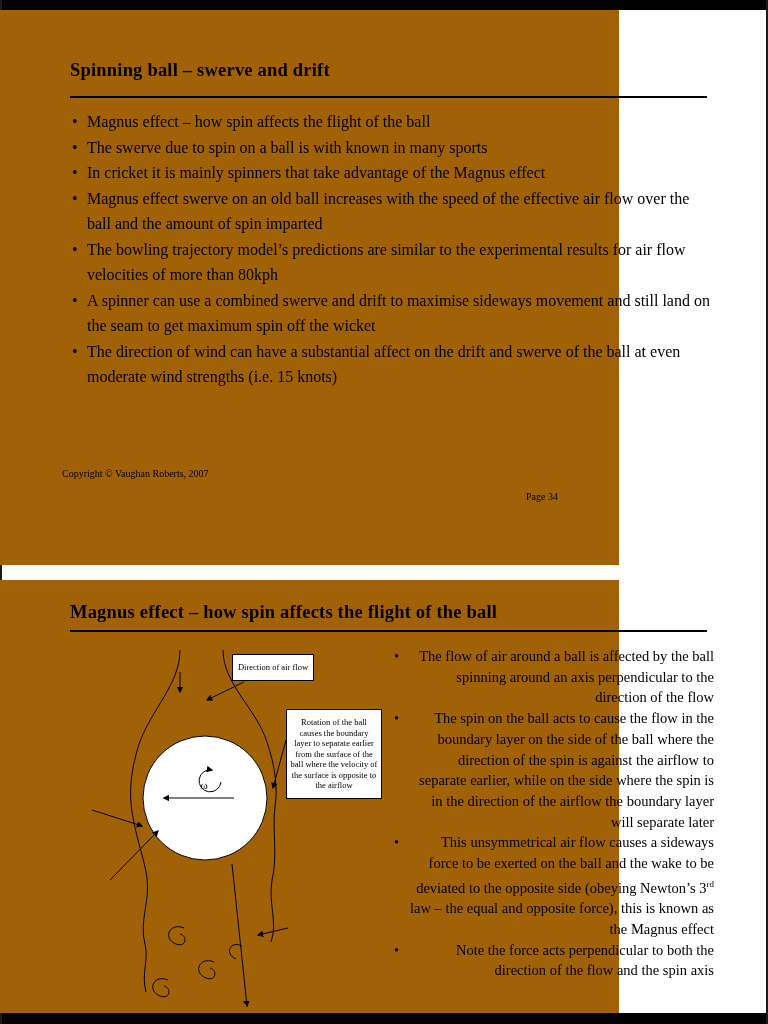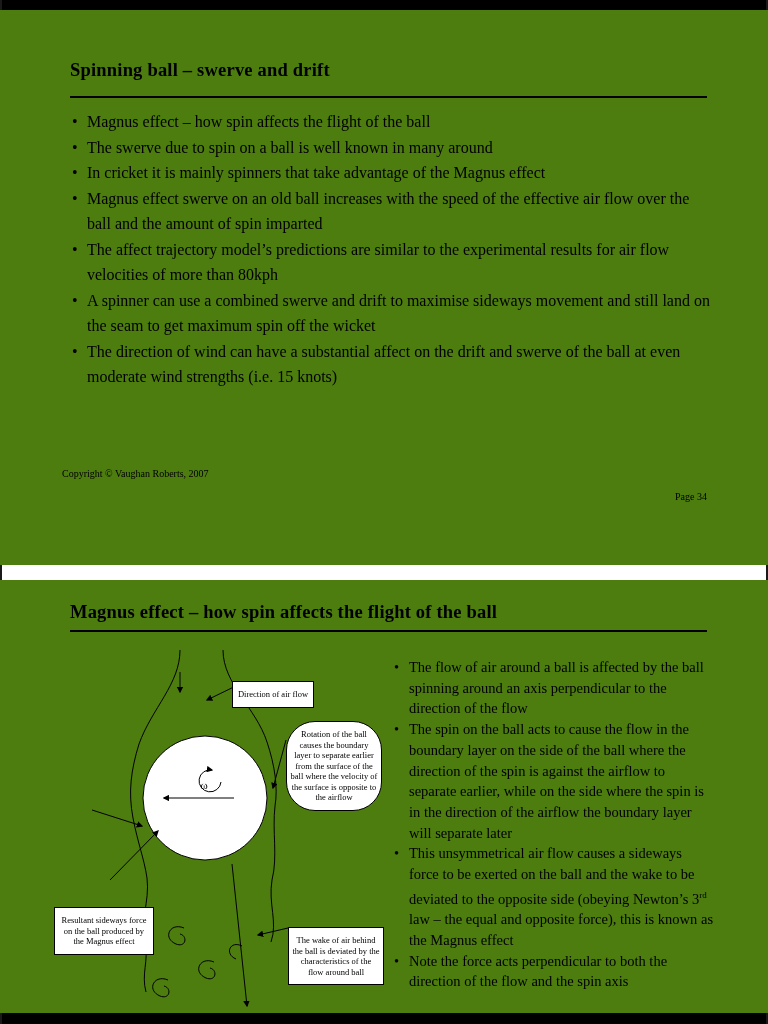--- a/index.html
+++ b/index.html
@@ -6,70 +6,70 @@
   html,body { width:768px; height:1024px; }
   body { font-family:"Liberation Serif", serif; color:#000; background:#fff; }
   .screen { position:relative; width:768px; height:1024px; background:#fff; overflow:hidden; }
 
   .bar { position:absolute; left:0; width:768px; background:#000; }
   .bar-top { top:0; height:10px; }
   .bar-bottom { top:1013px; height:11px; }
   .edge { position:absolute; top:0; height:1024px; width:2px; background:#1a1a1a; }
   .edge-left { left:0; } .edge-right { right:0; }
 
-  .page { position:absolute; left:0; width:768px; background:#4d7c0f; }
+  .page { position:absolute; left:0; width:619px; background:#a16207; }
   .page1 { top:10px; height:555px; }
   .page2 { top:580px; height:433px; }
 
   .slide-title { position:absolute; left:70px; font-size:18.5px; font-weight:bold; letter-spacing:0.2px; white-space:nowrap; }
   .rule { position:absolute; left:70px; width:637px; height:2px; background:#000; }
 
   .bullets { list-style:none; }
   .bullets li { position:relative; padding-left:17px; }
   .bullets li::before { content:"\2022"; position:absolute; left:2px; }
 
   .bullets-lg { position:absolute; left:70px; top:99px; width:640px; font-size:16px; line-height:25.5px; }
   .bullets-sm { font-size:14.5px; line-height:20.7px; }
 
   .footer-copyright { position:absolute; left:62px; top:458px; font-size:10px; }
   .footer-page { position:absolute; right:61px; top:481px; font-size:10px; }
 
   .diagram { position:absolute; left:28px; top:64px; width:366px; height:368px; }
   .diagram svg { position:absolute; left:0; top:0; }
   .dbox { position:absolute; border:1px solid #000; background:#fff; font-size:8.5px; line-height:10.5px;
-          text-align:center; display:flex; align-items:center; justify-content:center; padding:1px 3px;margin-top:27px; }
+          text-align:center; display:flex; align-items:center; justify-content:center; padding:1px 3px; }
   .box-direction { left:204px; top:10px;  width:82px;  height:27px; }
-  .box-rot-right { left:258px; top:50px;  width:96px;  height:90px;border-radius:29px; }
+  .box-rot-right { left:258px; top:65px;  width:96px;  height:90px; }
   .box-rot-left  { left:5px;   top:70px;  width:98px;  height:96px; }
   .box-resultant { left:26px;  top:236px; width:100px; height:48px; }
   .box-wake      { left:260px; top:256px; width:96px;  height:58px; }
 
-  .col-bullets { position:absolute; left:392px; top:75px; width:322px; }
+  .col-bullets { position:absolute; left:392px; top:64px; width:322px;text-align:right; }
   .col-bullets ul { padding-top:2px; }
   sup { font-size:62%; }
 </style>
 </head>
 <body>
 
 <div class="screen">
   <div class="bar bar-top"></div>
   <div class="bar bar-bottom"></div>
   <div class="edge edge-left"></div>
   <div class="edge edge-right"></div>
 
   <section class="page page1">
     <h1 class="slide-title" style="top:50px;">Spinning ball – swerve and drift</h1>
     <div class="rule" style="top:86px;"></div>
 
     <ul class="bullets bullets-lg">
       <li>Magnus effect – how spin affects the flight of the ball</li>
-      <li>The swerve due to spin on a ball is well known in many around</li>
+      <li>The swerve due to spin on a ball is with known in many sports</li>
       <li>In cricket it is mainly spinners that take advantage of the Magnus effect</li>
       <li>Magnus effect swerve on an old ball increases with the speed of the effective air flow over the ball and the amount of spin imparted</li>
-      <li>The affect trajectory model’s predictions are similar to the experimental results for air flow velocities of more than 80kph</li>
+      <li>The bowling trajectory model’s predictions are similar to the experimental results for air flow velocities of more than 80kph</li>
       <li>A spinner can use a combined swerve and drift to maximise sideways movement and still land on the seam to get maximum spin off the wicket</li>
       <li>The direction of wind can have a substantial affect on the drift and swerve of the ball at even moderate wind strengths (i.e. 15 knots)</li>
     </ul>
 
     <div class="footer-copyright">Copyright © Vaughan Roberts, 2007</div>
     <div class="footer-page">Page 34</div>
   </section>
 
   <section class="page page2">
     <h1 class="slide-title" style="top:22px;">Magnus effect – how spin affects the flight of the ball</h1>
@@ -104,22 +104,20 @@
           <path d="M258,96 L245,144" marker-end="url(#arr)"></path>
           <path d="M64,166 L114,182" marker-end="url(#arr)"></path>
           <path d="M82,236 L130,187" marker-end="url(#arr)"></path>
           <path d="M260,284 L230,291" marker-end="url(#arr)"></path>
         </g>
         <text x="176" y="145" font-size="11" fill="#000" text-anchor="middle">ω</text>
       </svg>
 
       <div class="dbox box-direction">Direction of air flow</div>
       <div class="dbox box-rot-right">Rotation of the ball causes the boundary layer to separate earlier from the surface of the ball where the velocity of the surface is opposite to the airflow</div>
-      <div class="dbox box-resultant">Resultant sideways force on the ball produced by the Magnus effect</div>
-      <div class="dbox box-wake">The wake of air behind the ball is deviated by the characteristics of the flow around ball</div>
     </div>
 
     <div class="col-bullets">
       <ul class="bullets bullets-sm">
         <li>The flow of air around a ball is affected by the ball spinning around an axis perpendicular to the direction of the flow</li>
         <li>The spin on the ball acts to cause the flow in the boundary layer on the side of the ball where the direction of the spin is against the airflow to separate earlier, while on the side where the spin is in the direction of the airflow the boundary layer will separate later</li>
         <li><span>This unsymmetrical air flow causes a sideways force to be exerted on the ball and the wake to be deviated to the opposite side (obeying Newton’s 3</span><sup>rd</sup><span> law – the equal and opposite force), this is known as the Magnus effect</span></li>
         <li>Note the force acts perpendicular to both the direction of the flow and the spin axis</li>
       </ul>
     </div>

